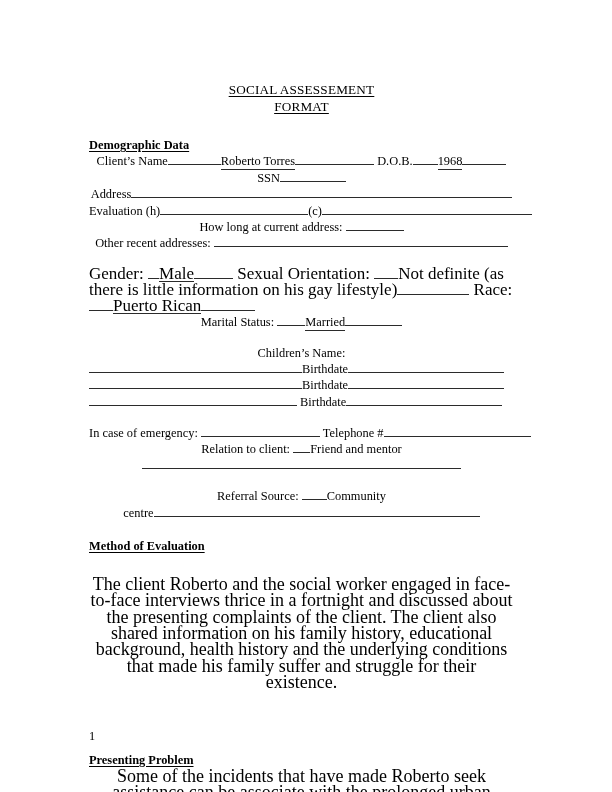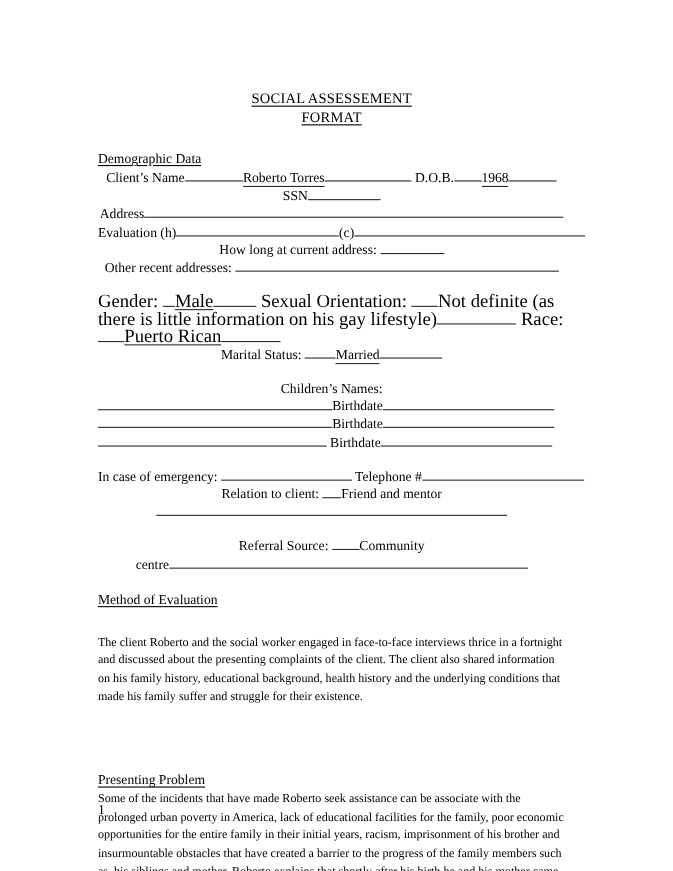--- a/index.html
+++ b/index.html
@@ -39,21 +39,21 @@
     letter-spacing: 0.2px;
     margin: 0 0 20px 0;
   }
   .doc-title span {
     text-decoration: underline;
     text-underline-offset: 1.5px;
   }
 
   
   .section-head {
-    font-weight: normal;
+    font-weight: bold;
     font-size: 12.4px;
     line-height: 15px;
     text-decoration: underline;
     text-underline-offset: 1.5px;
     margin: 0;
     display: inline-block;
   }
   .section-head-wrap { margin: 0; }
 
   
@@ -88,24 +88,24 @@
 
   
   .kid-row {
     font-size: 12.4px;
     line-height: 15.2px;
     white-space: nowrap;
   }
 
   
   .body-par {
-    font-size: 11px;
+    font-size: 18px;
     line-height: 16.4px;
     margin: 0;
-    text-align: left;
+    text-align: center;
   }
 
   
   .page-number {
     position: absolute;
     left: 89px;
     top: 729px;
     font-size: 12.4px;
     line-height: 15px;
   }
@@ -138,21 +138,21 @@
     <div class="frow"><span>Other recent addresses: </span><span class="ul" style="width:294px"></span></div>
 
     <div class="gap-md"></div>
 
     <div class="frow-wrap"><span>Gender: </span><span class="ul" style="width:11px"></span><span class="val">Male</span><span class="ul" style="width:39px"></span> <span>Sexual Orientation: </span><span class="ul" style="width:24px"></span><span>Not definite (as there is little information on his gay lifestyle)</span><span class="ul" style="width:72px"></span> <span>Race: </span><span class="ul" style="width:24px"></span><span class="val">Puerto Rican</span><span class="ul" style="width:54px"></span></div>
 
     <div class="frow"><span>Marital Status: </span><span class="ul" style="width:28px"></span><span class="val">Married</span><span class="ul" style="width:57px"></span></div>
 
     <div class="gap-md"></div>
 
-    <div class="frow">Children’s Names:</div>
+    <div class="frow">Children’s Name:</div>
 
     <div class="kid-row"><span class="ul" style="width:213px"></span><span>Birthdate</span><span class="ul" style="width:156px"></span></div>
 
     <div class="kid-row"><span class="ul" style="width:213px"></span><span>Birthdate</span><span class="ul" style="width:156px"></span></div>
 
     <div class="kid-row"><span class="ul" style="width:208px"></span>&nbsp;<span>Birthdate</span><span class="ul" style="width:156px"></span></div>
 
     <div class="gap-md"></div>
 
     <div class="frow"><span>In case of emergency: </span><span class="ul" style="width:119px"></span><span> Telephone #</span><span class="ul" style="width:147px"></span></div>

